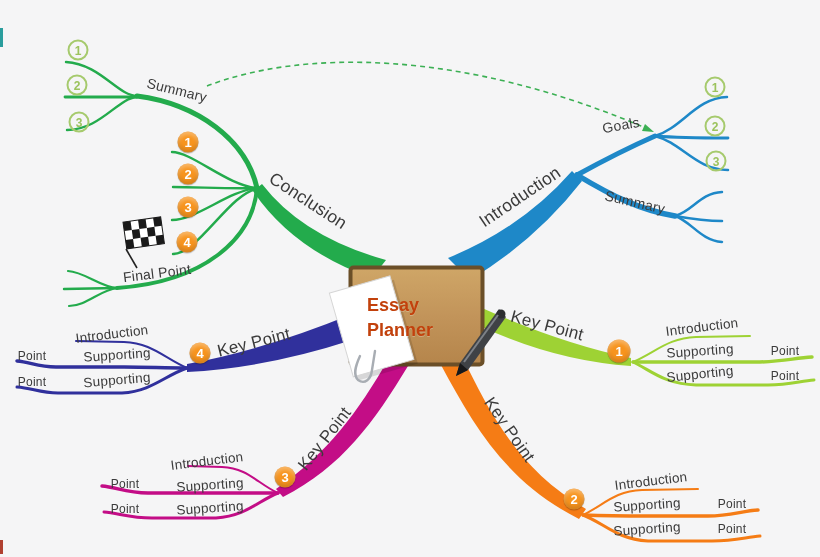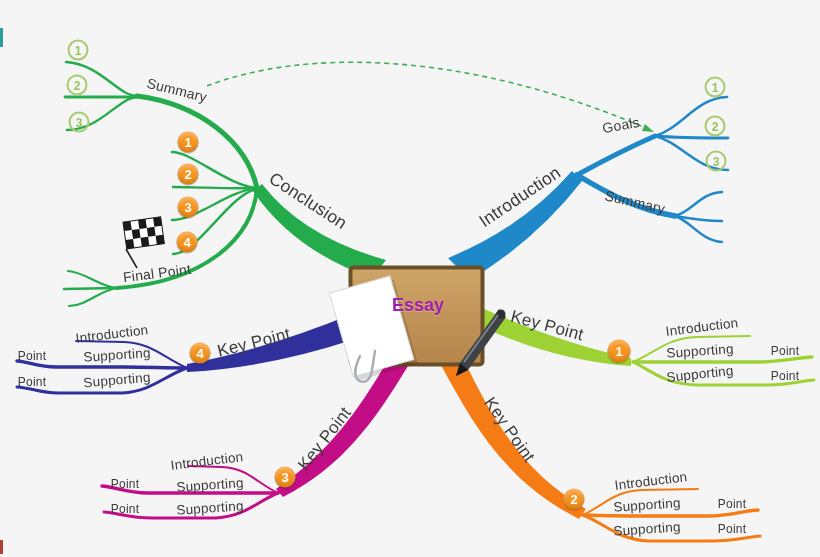--- a/index.html
+++ b/index.html
@@ -26,22 +26,22 @@
     box-shadow:0 1px 1px rgba(0,0,0,.25), inset 0 -3px 4px rgba(0,0,0,.15), inset 0 3px 4px rgba(255,255,255,.35);
   }
   .ring{
     position:absolute; width:17px; height:17px; border-radius:50%;
     border:2.2px solid #a6ca6d; color:#9cc35d; font-weight:bold; font-size:12px;
     display:flex; align-items:center; justify-content:center;
     transform:translate(-50%,-50%); background:transparent;
   }
   .center-title{
     position:absolute; left:367px; top:293px; width:102px;
-    text-align:center; font-weight:bold; font-size:18px; line-height:25px;
-    color:#a21caf; text-shadow:0 1px 0 rgba(255,255,255,.25);
+    text-align:left; font-weight:bold; font-size:18px; line-height:25px;
+    color:#c2410c; text-shadow:0 1px 0 rgba(255,255,255,.25);
   }
 </style>
 </head>
 <body>
 
 <div class="stage">
 
 <svg width="820" height="557" viewBox="0 0 820 557">
   <defs>
     <linearGradient id="wood" x1="0" y1="0" x2="0" y2="1">
@@ -157,20 +157,21 @@
   <g>
     <polygon points="499,309 506,317 468,370 456,376 460,363" fill="#3f4246"></polygon>
     <circle cx="501" cy="314" r="4.5" fill="#2c2e30"></circle>
     <line x1="498" y1="315" x2="464" y2="362" stroke="#7d8187" stroke-width="2"></line>
     <polygon points="456,376 460,363 468,370" fill="#17181a"></polygon>
   </g>
 </svg>
 
 <div class="center-title">
   <div>Essay</div>
+  <div>Planner</div>
 </div>
 
 <div class="lbl node-lbl" style="left:308px; top:201px; transform:translate(-50%,-50%) rotate(33deg); font-size:17.5px;">Conclusion</div>
 <div class="lbl sub-lbl" style="left:177px; top:90px; transform:translate(-50%,-50%) rotate(14deg); font-size:14px;">Summary</div>
 <div class="lbl sub-lbl" style="left:157px; top:273px; transform:translate(-50%,-50%) rotate(-7deg); font-size:14px;">Final Point</div>
 
 <div class="lbl node-lbl" style="left:520px; top:197px; transform:translate(-50%,-50%) rotate(-34deg); font-size:17.5px;">Introduction</div>
 <div class="lbl sub-lbl" style="left:621px; top:125px; transform:translate(-50%,-50%) rotate(-10deg); font-size:14px;">Goals</div>
 <div class="lbl sub-lbl" style="left:635px; top:202px; transform:translate(-50%,-50%) rotate(13deg); font-size:14px;">Summary</div>
 

